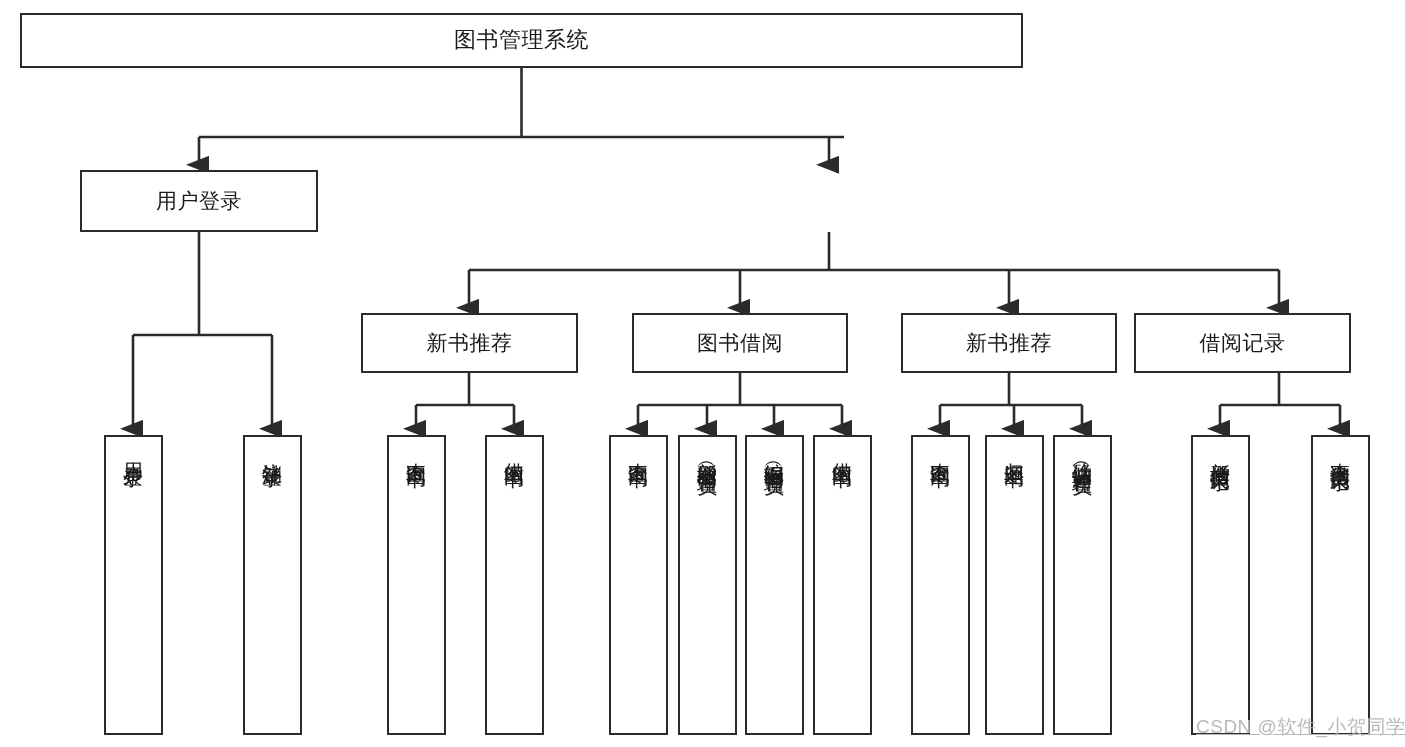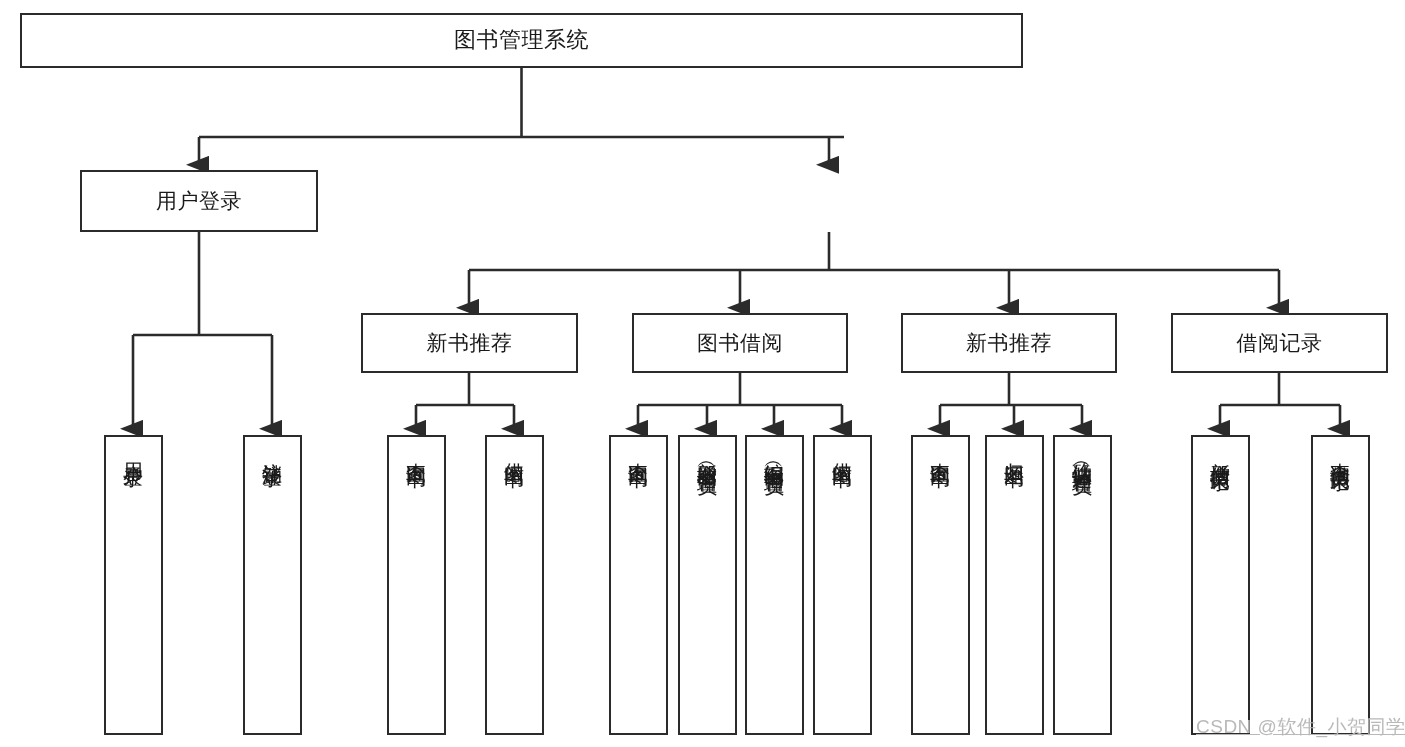--- a/index.html
+++ b/index.html
@@ -133,21 +133,21 @@
 
   <div class="node horiz" style="left:632px; top:313px; width:216px; height:60px;">
     <span>图书借阅</span>
   </div>
   <div class="node horiz" style="left:361px; top:313px; width:217px; height:60px;">
     <span>新书推荐</span>
   </div>
   <div class="node horiz" style="left:901px; top:313px; width:216px; height:60px;">
     <span>新书推荐</span>
   </div>
-  <div class="node horiz" style="left:1171px; top:313px; width:217px; height:60px;">
+  <div class="node horiz" style="left:1134px; top:313px; width:217px; height:60px;">
     <span>借阅记录</span>
   </div>
 
   <div class="node vert" style="left:104px; top:435px; width:59px; height:300px;">
     <span class="vlabel">用户登录</span>
   </div>
   <div class="node vert" style="left:243px; top:435px; width:59px; height:300px;">
     <span class="vlabel">注销登录</span>
   </div>
 

